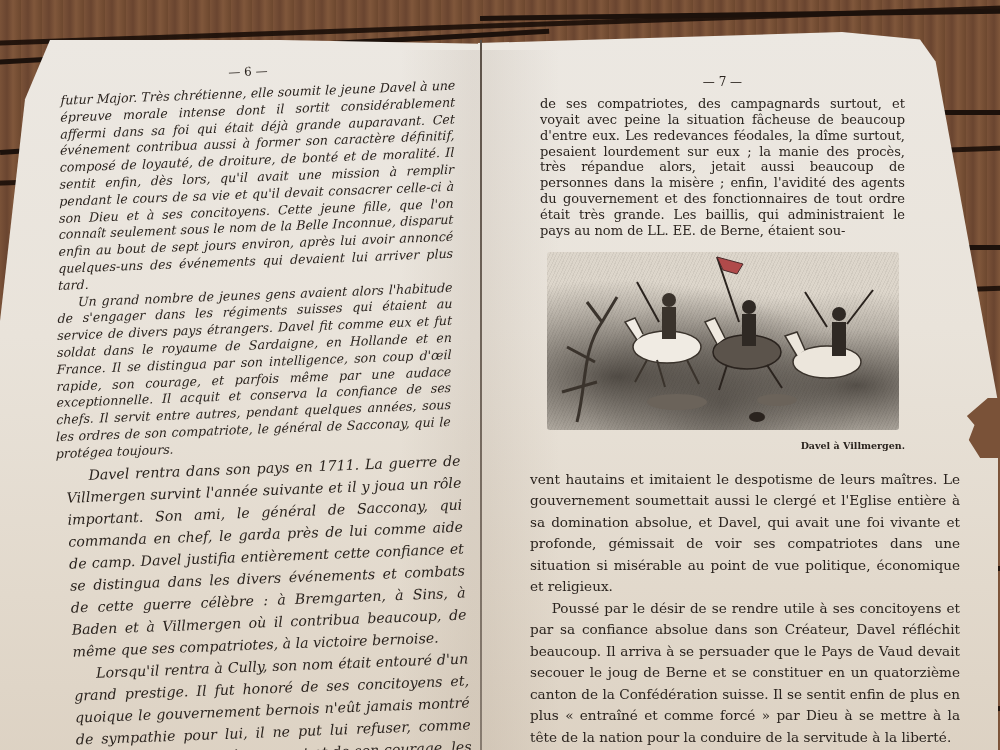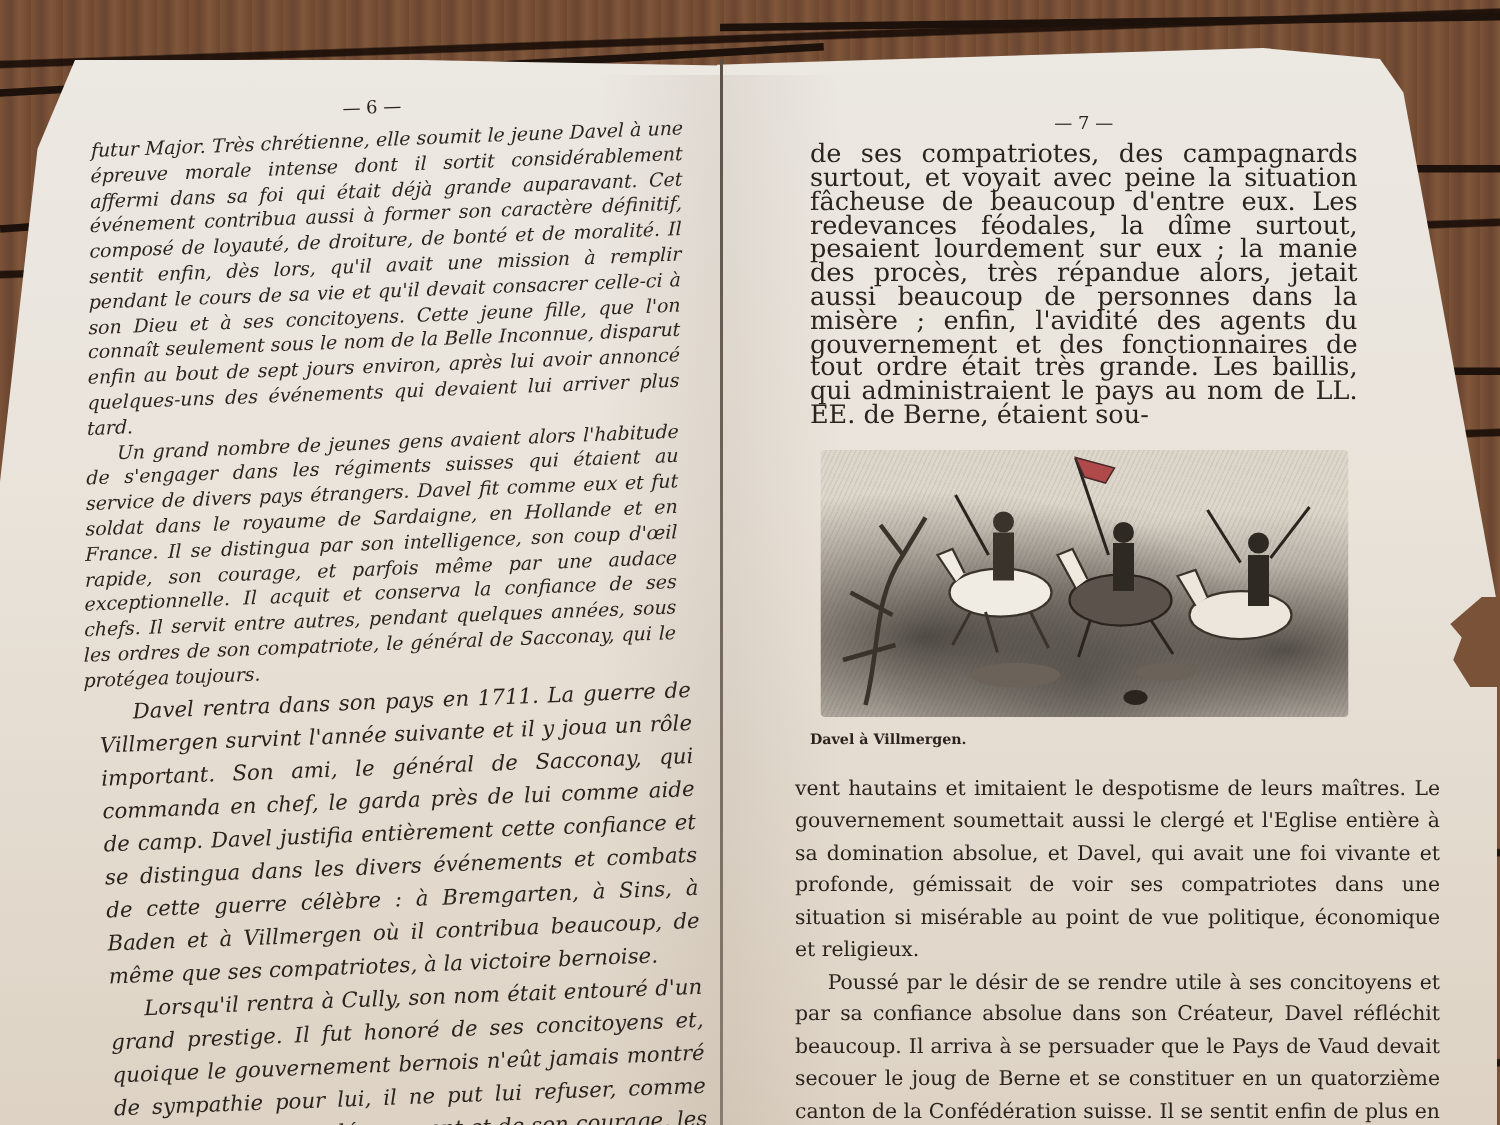--- a/index.html
+++ b/index.html
@@ -61,35 +61,35 @@
     .left-col .folio, .right-col .folio {
       text-align: center; font-style: normal; font-size: 12px; margin-bottom: 4px;
     }
     .left-col .upper { font-size: 12.6px; line-height: 16.8px; transform: skewX(-3deg); }
     .left-col .lower { font-size: 14.2px; line-height: 22px; margin-top: 2px; }
 
     .right-col {
       left: 540px; top: 72px; width: 365px;
       font-family: "DejaVu Serif", serif;
     }
-    .right-col .upper { font-size: 17px; line-height: 15.8px; }
+    .right-col .upper { font-size: 13px; line-height: 15.8px; }
     .right-col .lower { font-size: 13.6px; line-height: 21.5px; width: 430px; margin-left: -10px; }
 
     .illustration {
       position: relative; margin: 14px auto 0; width: 352px; height: 178px;
       background:
         radial-gradient(ellipse at 20% 70%, rgba(40,35,30,.75) 0%, rgba(40,35,30,.25) 35%, rgba(0,0,0,0) 55%),
         radial-gradient(ellipse at 88% 75%, rgba(40,35,30,.75) 0%, rgba(40,35,30,.2) 30%, rgba(0,0,0,0) 50%),
         radial-gradient(ellipse at 50% 85%, rgba(60,55,50,.55) 0%, rgba(0,0,0,0) 55%),
         repeating-linear-gradient(115deg, rgba(60,55,50,.08) 0 1px, rgba(0,0,0,0) 1px 3px),
         #ddd6cb;
       border-radius: 3px;
     }
     .illustration svg { position:absolute; inset:0; }
-    .caption { text-align:left; font-size: 9.5px; margin-top: 6px; font-weight: bold; }
+    .caption { text-align:right; font-size: 9.5px; margin-top: 6px; font-weight: bold; }
     .tear {
       position:absolute; left:965px; top:398px; width:38px; height:60px;
       background: #7a5238;
       clip-path: polygon(60% 0, 100% 0, 100% 100%, 40% 100%, 10% 70%, 25% 45%, 5% 30%);
     }
   </style>
 </head>
 <body>
 
 <div class="wood"></div>

